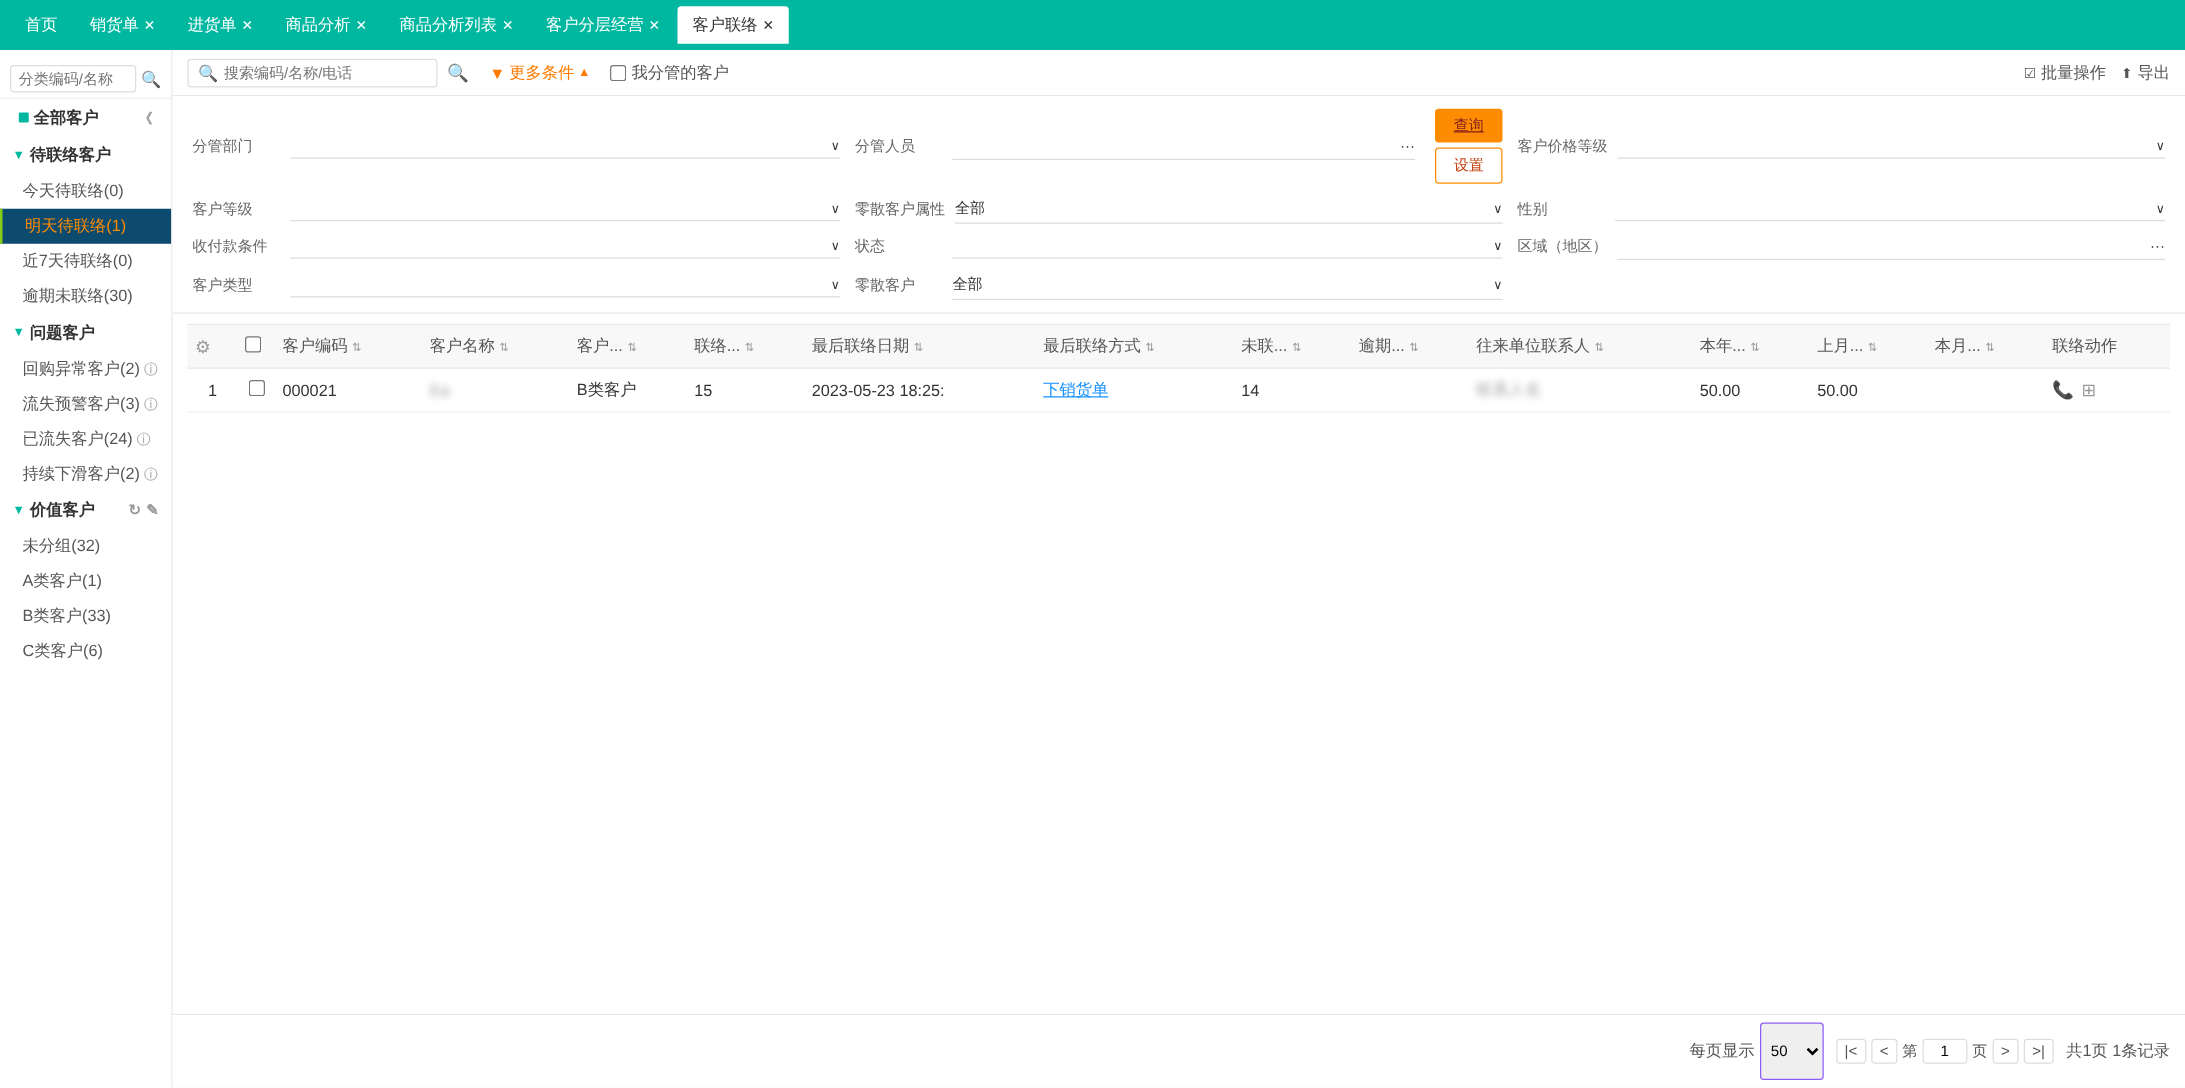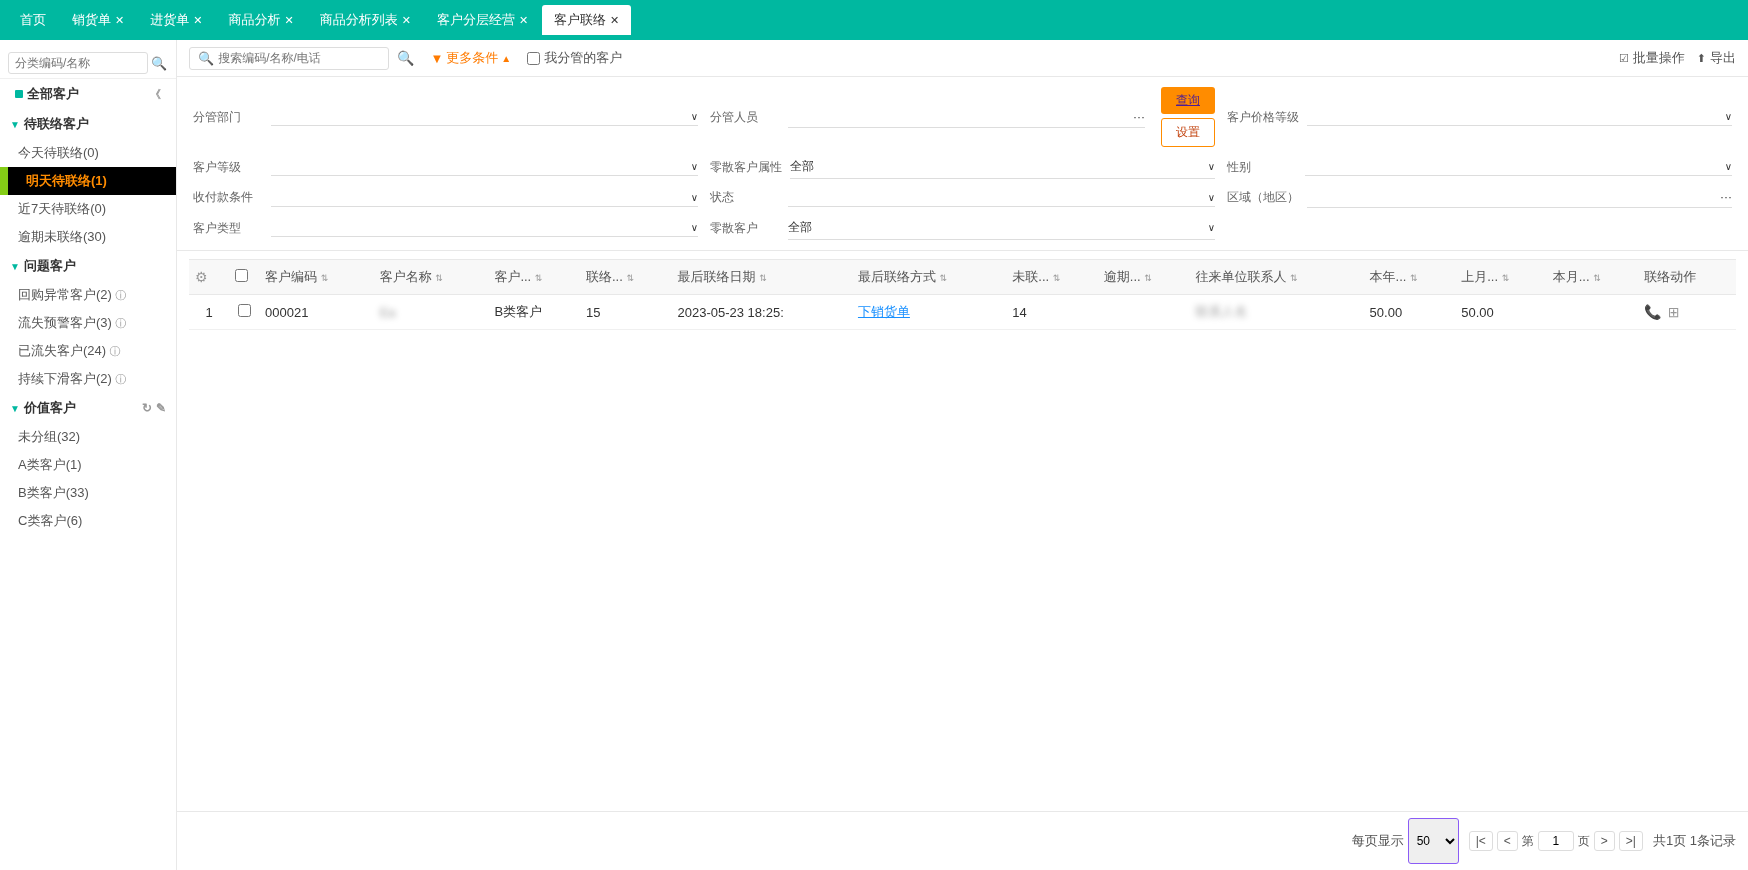--- a/index.html
+++ b/index.html
@@ -8,28 +8,28 @@
     
     .top-nav { background: #00b8a0; display: flex; align-items: center; height: 40px; padding: 0 8px; gap: 2px; }
     .nav-item { color: #fff; padding: 6px 12px; cursor: pointer; border-radius: 3px 3px 0 0; font-size: 13px; display: flex; align-items: center; gap: 4px; white-space: nowrap; }
     .nav-item.active { background: #fff; color: #333; }
     .nav-close { font-size: 11px; cursor: pointer; }
 
     
     .main-layout { display: flex; height: calc(100vh - 40px); background: #fff; }
 
     
-    .sidebar { width: 177px; border-right: 1px solid #e8e8e8; background: #fff; overflow-y: auto; padding: 8px 0; flex-shrink: 0; }
+    .sidebar { width: 138px; border-right: 1px solid #e8e8e8; background: #fff; overflow-y: auto; padding: 8px 0; flex-shrink: 0; }
     .sidebar-search { display: flex; align-items: center; padding: 4px 8px; gap: 4px; border-bottom: 1px solid #f0f0f0; }
     .sidebar-search input { border: 1px solid #ddd; border-radius: 3px; padding: 3px 6px; font-size: 12px; width: 100%; outline: none; }
     .sidebar-section-title { display: flex; align-items: center; justify-content: space-between; padding: 6px 15px; font-weight: bold; color: #333; cursor: pointer; text-align: right; }
     .sidebar-section-title .collapse-icon { color: #999; font-size: 11px; }
     .sidebar-group-title { padding: 6px 10px; color: #333; font-weight: bold; font-size: 12px; display: flex; align-items: center; gap: 4px; }
     .sidebar-sub-item { padding: 5px 10px 5px 18px; color: #555; cursor: pointer; font-size: 12px; }
-    .sidebar-sub-item.active { background: #000000; color: #ff8c00; font-weight: bold; border-left: 8px solid #84cc16; }
+    .sidebar-sub-item.active { background: #0c4a6e; color: #ff8c00; font-weight: normal; border-left: 2px solid #84cc16; }
 
     
     .content { flex: 1; display: flex; flex-direction: column; overflow: hidden; }
 
     
     .toolbar { display: flex; align-items: center; padding: 6px 12px; border-bottom: 1px solid #e8e8e8; gap: 8px; background: #fff; }
     .search-input-wrap { display: flex; align-items: center; border: 1px solid #ddd; border-radius: 3px; padding: 3px 8px; gap: 4px; width: 200px; }
     .search-input-wrap input { border: none; outline: none; font-size: 12px; width: 100%; }
     .filter-btn { display: flex; align-items: center; gap: 3px; color: #ff7b00; cursor: pointer; font-size: 12px; padding: 3px 8px; border-radius: 3px; }
     .checkbox-label { display: flex; align-items: center; gap: 4px; font-size: 12px; color: #555; cursor: pointer; }
@@ -60,21 +60,21 @@
     
     .pagination-bar { display: flex; align-items: center; justify-content: flex-end; padding: 6px 12px; border-top: 1px solid #e8e8e8; background: #fff; gap: 10px; font-size: 12px; color: #555; }
     .page-size-select { display: flex; align-items: center; gap: 4px; }
     .page-size-select select { border: 1px solid #8b5cf6; border-radius: 3px; padding: 14px 4px; font-size: 12px; outline: none; }
     .page-nav { display: flex; align-items: center; gap: 4px; }
     .page-btn { border: 1px solid #ddd; background: #fff; border-radius: 3px; padding: 2px 6px; cursor: pointer; font-size: 12px; color: #555; }
     .page-input { border: 1px solid #ddd; border-radius: 3px; padding: 2px 4px; width: 36px; text-align: center; font-size: 12px; outline: none; }
     .total-info { color: #555; }
 
     
-    .btn-query { background: #ff8c00; color: #4c1d95; border: none; border-radius: 3px; padding: 5px 14px; cursor: pointer; font-size: 12px; text-decoration: underline; }
+    .btn-query { background: #ff8c00; color: #7f1d1d; border: none; border-radius: 3px; padding: 5px 14px; cursor: pointer; font-size: 12px; text-decoration: underline; }
     .btn-settings { background: #fff; color: #c2410c; border: 1px solid #ff8c00; border-radius: 3px; padding: 5px 14px; cursor: pointer; font-size: 12px; }
 
     
     .row-actions { display: flex; gap: 6px; }
     .row-action-icon { color: #999; cursor: pointer; font-size: 14px; }
 
     .blurred { color: transparent; text-shadow: 0 0 6px rgba(0,0,0,0.4); user-select: none; }
   </style>
 </head>
 <body>

